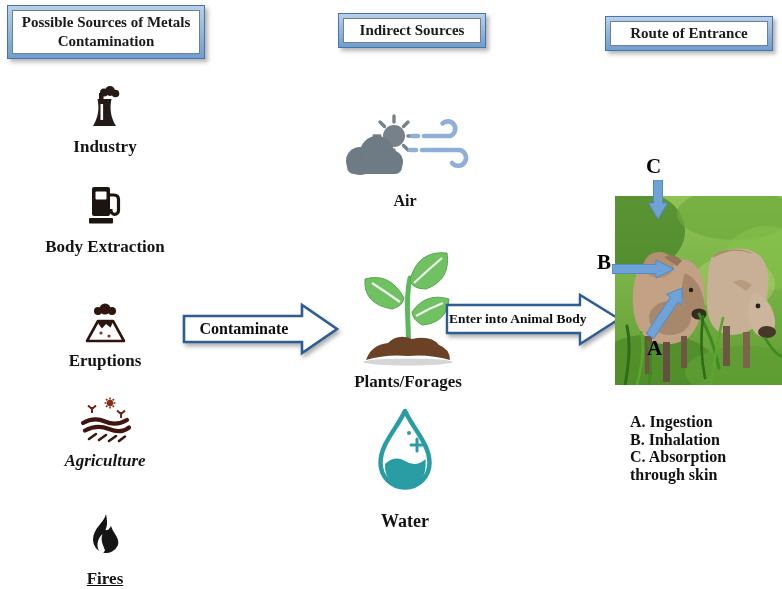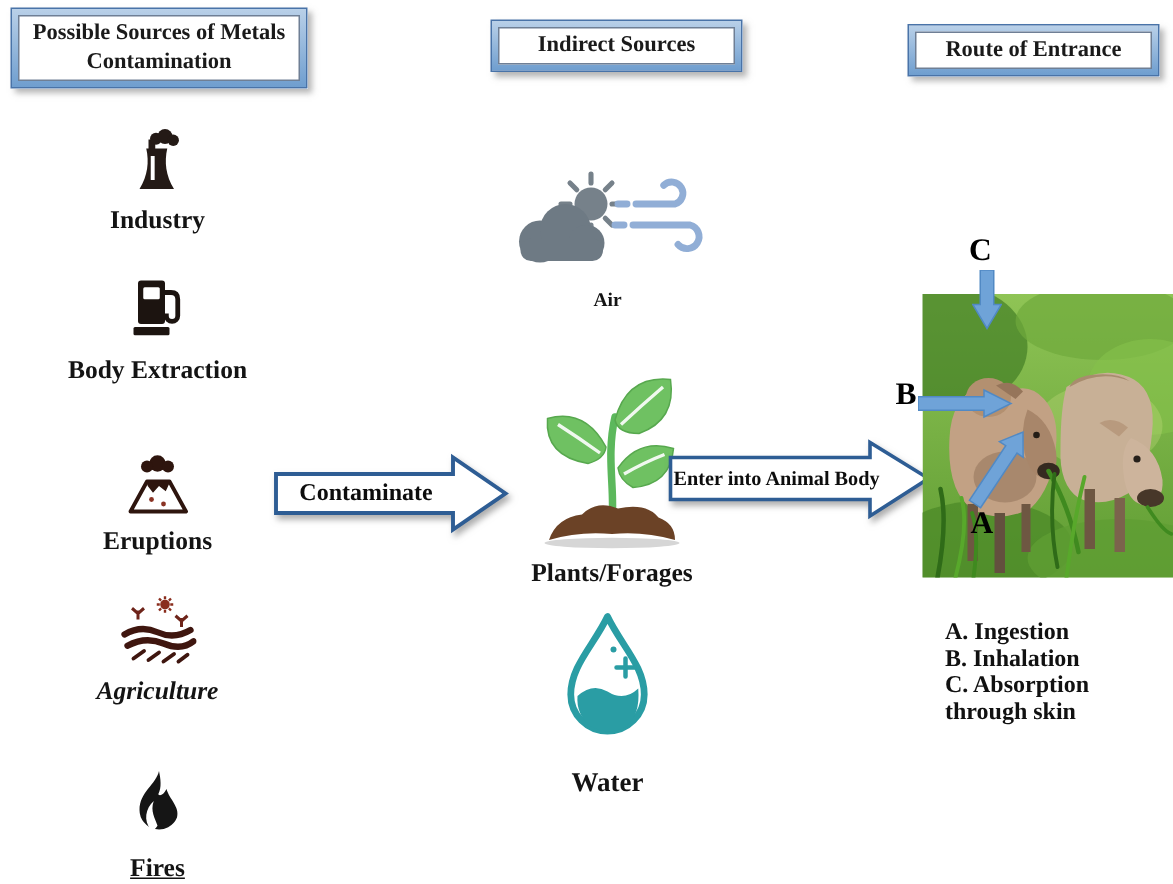--- a/index.html
+++ b/index.html
@@ -41,21 +41,21 @@
 </style>
 </head>
 <body>
 
 <div id="canvas">
 
   <div class="hbox" style="left:7px;top:5px;width:198px;">
     <div class="hbox-inner">Possible Sources of Metals Contamination</div>
   </div>
 
-  <div class="hbox" style="left:327px;top:13px;width:168px;">
+  <div class="hbox" style="left:338px;top:13px;width:148px;">
     <div class="hbox-inner">Indirect Sources</div>
   </div>
 
   <div class="hbox" style="left:605px;top:16px;width:168px;">
     <div class="hbox-inner">Route of Entrance</div>
   </div>
 
   <div class="item" style="left:30px;top:84px;width:150px;">
     <svg class="ic" width="46" height="46" viewBox="0 0 46 46">
       <g fill="#241a16">
@@ -136,21 +136,21 @@
           <circle cx="61" cy="50" r="12"></circle>
         <rect x="17" y="47" width="55" height="15" rx="7"></rect>
       </g>
       <g fill="none" stroke="#91aed6" stroke-width="4.6" stroke-linecap="round">
         <path d="M82 24 h6"></path>
         <path d="M94 24 h26 a7.5 7.5 0 1 0 -7.5 -12.5"></path>
         <path d="M80 38 h6"></path>
         <path d="M92 38 h38 a8 8 0 1 1 -8 13"></path>
       </g>
     </svg>
-    <span class="lbl" style="font-size:13px;margin-top:8px;">Air</span>
+    <span class="lbl" style="font-size:16px;margin-top:8px;">Air</span>
   </div>
 
   <div class="item" style="left:344px;top:246px;width:128px;">
     <svg class="ic" width="112" height="124" viewBox="0 0 112 124">
       <ellipse cx="56" cy="116" rx="45" ry="3.5" fill="#d6d6d6"></ellipse>
       <path d="M56 100 C58 80 52 58 58 32" stroke="#5cb85c" stroke-width="5" fill="none" stroke-linecap="round"></path>
       <g fill="#6fc162" stroke="#57a84e" stroke-width="1">
         <path d="M58 34 Q66 4 95 7 Q99 34 74 43 Q60 43 58 34 Z"></path>
         <path d="M52 52 Q38 26 13 33 Q11 58 40 63 Q51 60 52 52 Z"></path>
         <path d="M60 66 Q74 46 97 53 Q95 77 70 79 Q61 74 60 66 Z"></path>

